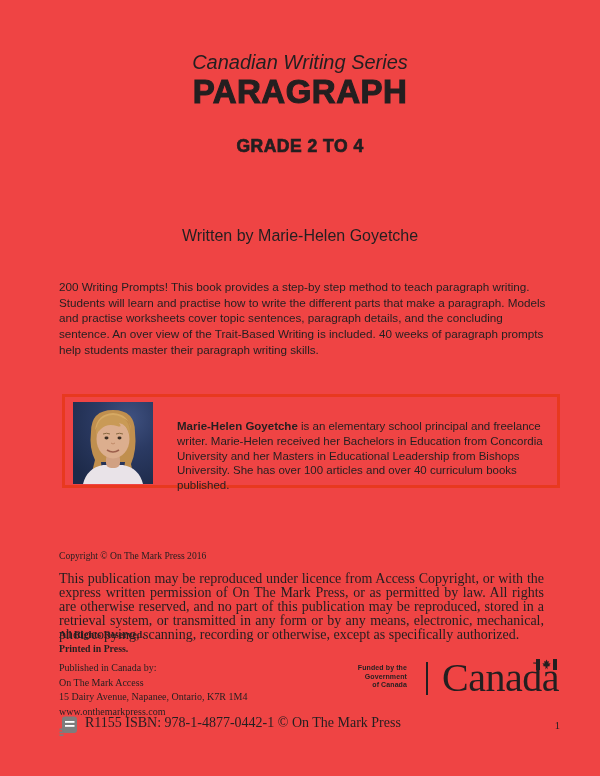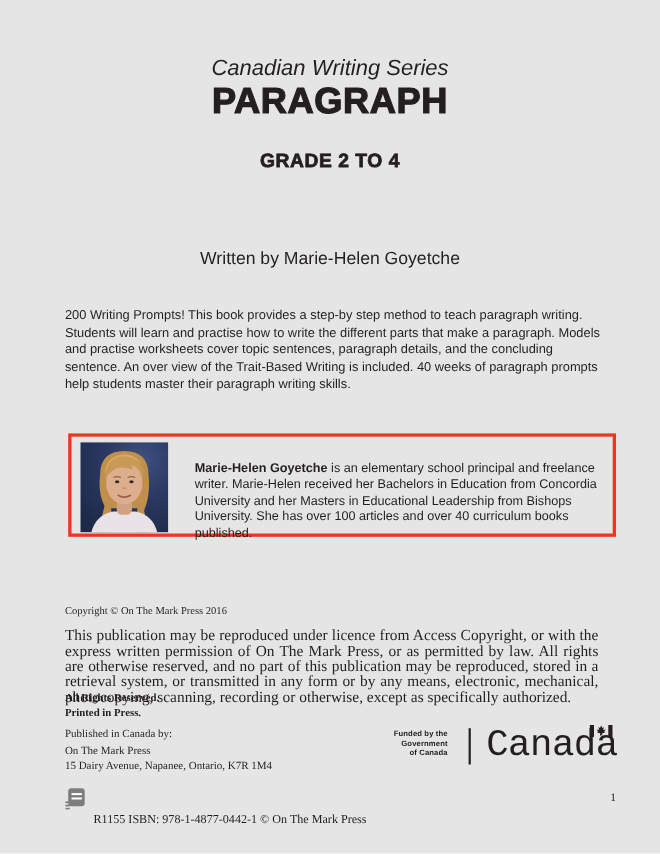--- a/index.html
+++ b/index.html
@@ -1,21 +1,21 @@
 <!DOCTYPE html>
 <html><head>
 <meta charset="utf-8">
 <style>
   * { margin: 0; padding: 0; box-sizing: border-box; }
   html, body { background: #ffffff; }
   .page {
     position: relative;
     width: 600px;
     height: 776px;
-    background: #e5e5e5;
+    background: #ef4444;
     color: #231f20;
     font-family: "Liberation Sans", sans-serif;
     overflow: hidden;
   }
   .centered { position: absolute; left: 0; width: 600px; text-align: center; }
 
   .series-title {
     top: 50px;
     font-size: 20px;
     font-style: italic;
@@ -126,22 +126,22 @@
     left: 426px;
     top: 662px;
     width: 1.5px;
     height: 33px;
     background: #231f20;
   }
   .canada-wordmark {
     position: absolute;
     left: 442px;
     top: 660px;
-    font-family: Liberation Mono, monospace;
-    font-size: 34px;
+    font-family: Liberation Serif, serif;
+    font-size: 40px;
     line-height: 36px;
     letter-spacing: -0.5px;
   }
   .canada-flag {
     position: absolute;
     left: 536px;
     top: 659px;
     width: 21px;
     height: 11px;
   }
@@ -149,22 +149,22 @@
   .footer-icon {
     position: absolute;
     left: 59px;
     top: 716px;
     width: 19px;
     height: 20px;
   }
   .footer-isbn {
     position: absolute;
     left: 85px;
-    top: 738px;
-    font-size: 11px;
+    top: 716px;
+    font-size: 14px;
     line-height: 14px;
     text-align: center;
   }
   .page-number {
     position: absolute;
     right: 40px;
     top: 719px;
     font-size: 10.5px;
     line-height: 14px;
   }
@@ -217,22 +217,23 @@
 
   <div class="copyright-line serif">Copyright © On The Mark Press 2016</div>
   <p class="legal serif">This publication may be reproduced under licence from Access Copyright, or with the express written permission of On The Mark Press, or as permitted by law. All rights are otherwise reserved, and no part of this publication may be reproduced, stored in a retrieval system, or transmitted in any form or by any means, electronic, mechanical, photocopying, scanning, recording or otherwise, except as specifically authorized.</p>
   <div class="rights serif">
     <div>All Rights Reserved.</div>
     <div>Printed in Press.</div>
   </div>
 
   <div class="publisher serif">
     <div>Published in Canada by:</div>
-    <div>On The Mark Press</div>
+    <div>On The Mark Access</div>
     <div>15 Dairy Avenue, Napanee, Ontario, K7R 1M4</div>
+    <div>www.onthemarkpress.com</div>
   </div>
 
   <div class="funding-text">
     <div>Funded by the</div>
     <div>Government</div>
     <div>of Canada</div>
   </div>
   <div class="funding-bar"></div>
   <div class="canada-wordmark">Canada</div>
   <svg class="canada-flag" viewBox="0 0 21 11" aria-hidden="true">

